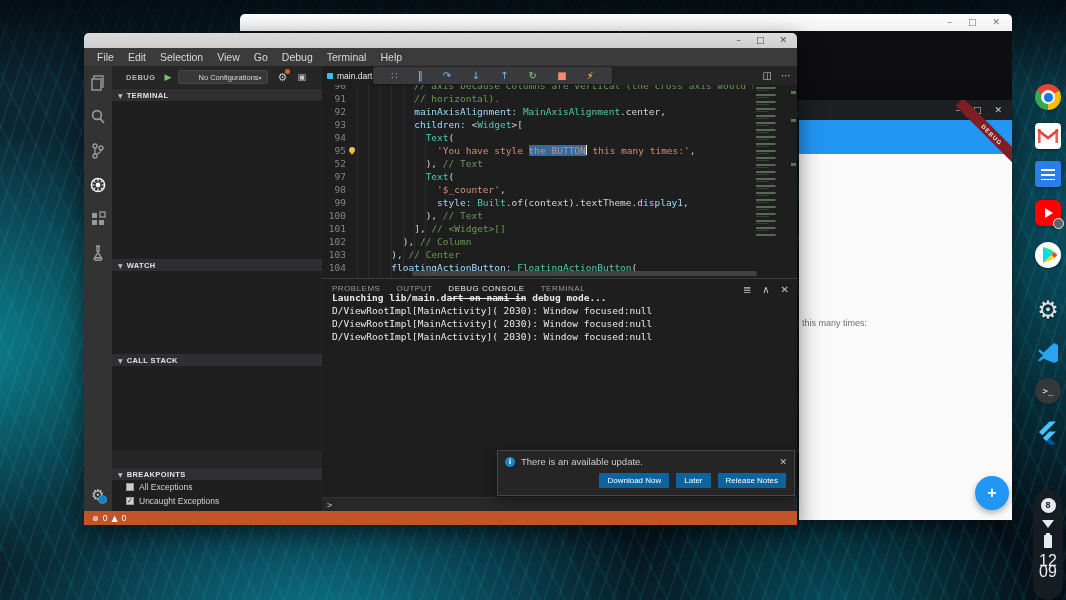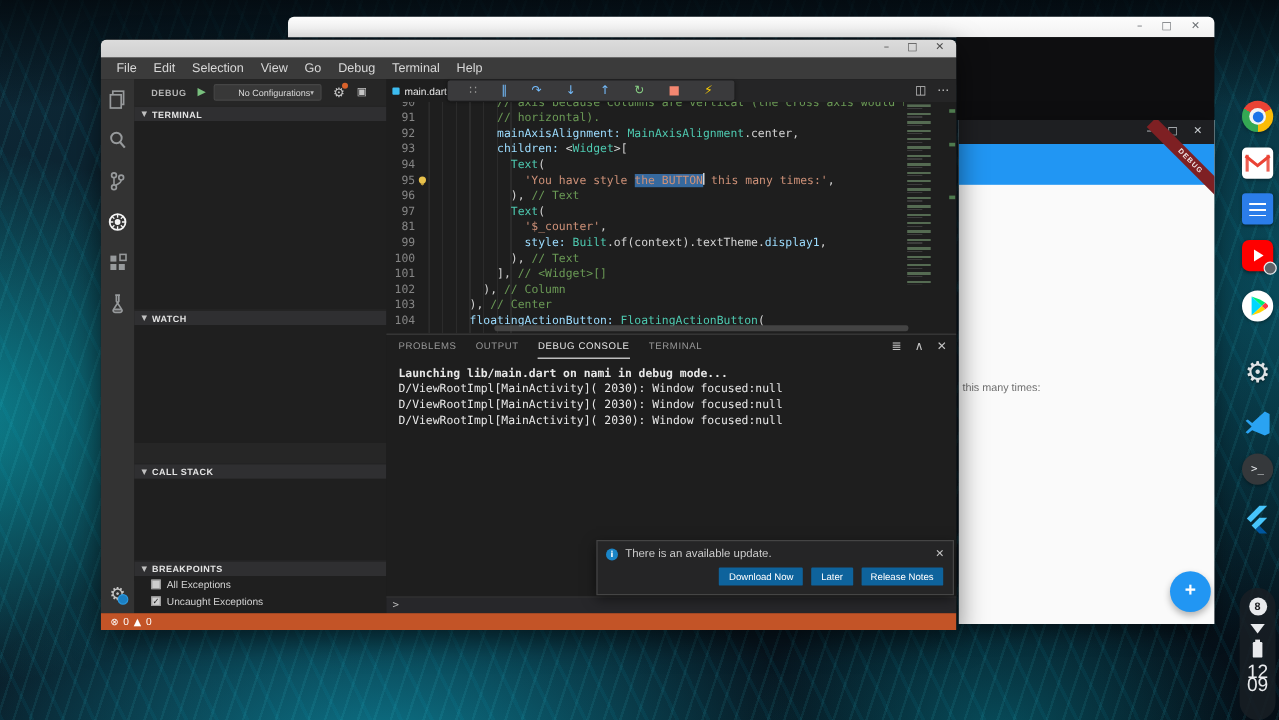--- a/index.html
+++ b/index.html
@@ -92,21 +92,21 @@
 .ruler{position:absolute;right:0;top:0;width:7px;height:193px;background:#1e1e1e}
 .ruler .mk{position:absolute;left:1px;width:5px;height:3px;background:#4e7a4e}
 .hscroll{position:absolute;left:90px;top:186px;width:345px;height:5px;background:#4a4a4a;border-radius:2px;opacity:.85}
 
 .panel{position:absolute;left:0;top:212px;width:100%;height:233px;background:#1e1e1e;border-top:1px solid #3c3c3c}
 .ptabs{position:absolute;left:10px;top:0;height:20px;display:flex;align-items:center;gap:16px}
 .ptab{color:#989898;font-size:8px;letter-spacing:.5px;height:20px;line-height:20px}
 .ptab.active{color:#e7e7e7;border-bottom:1px solid #e7e7e7}
 .pright{position:absolute;right:8px;top:0;height:20px;display:flex;align-items:center;gap:11px}
 .pright .ic{color:#c5c5c5;font-size:10px;font-family:"DejaVu Sans",sans-serif}
-.pconsole{position:absolute;left:10px;top:26px;right:6px}
+.pconsole{position:absolute;left:10px;top:12px;right:6px}
 .pline{font-family:"DejaVu Sans Mono",monospace;font-size:9.5px;line-height:13px;color:#e8e8e8;white-space:pre}
 .pline.first{font-weight:bold}
 .pprompt{position:absolute;left:0;bottom:0;width:100%;height:14px;background:#27272a;border-top:1px solid #333;display:flex;align-items:center}
 .pprompt .gt{color:#b9b9b9;font-size:9px;margin-left:5px;font-family:"DejaVu Sans Mono",monospace}
 
 .toast{position:absolute;left:413px;top:417px;width:298px;height:46px;background:#252526;border:1px solid #454545;box-shadow:0 3px 10px rgba(0,0,0,.5);z-index:30}
 .toast-row1{display:flex;align-items:center;padding:5px 7px 0 7px}
 .toast-info{width:10px;height:10px;border-radius:50%;background:#1a85c7;color:#fff;font-size:7px;font-weight:bold;text-align:center;line-height:10px;flex:none;font-family:"DejaVu Sans",sans-serif}
 .toast-msg{color:#cccccc;font-size:9.5px;margin-left:6px;flex:1}
 .toast-x{color:#c5c5c5;font-size:9px;font-family:"DejaVu Sans",sans-serif}
@@ -255,21 +255,21 @@
             </div>
           <div class="sect-bd" style="height:157px"></div>
         </div>
         <div class="sect" style="top:192px">
           <div class="sect-hd">
               <span class="arr">▼</span>
               <span class="st">WATCH</span>
             </div>
           <div class="sect-bd" style="height:98px"></div>
         </div>
-        <div class="sect" style="top:320px">
+        <div class="sect" style="top:287px">
           <div class="sect-hd">
               <span class="arr">▼</span>
               <span class="st">CALL STACK</span>
             </div>
           <div class="sect-bd" style="height:85px"></div>
         </div>
         <div class="sect" style="top:401px">
           <div class="sect-hd">
               <span class="arr">▼</span>
               <span class="st">BREAKPOINTS</span>
@@ -311,23 +311,23 @@
 
         <div class="editor">
           <div class="guides"></div>
           <div class="lines">
               <div class="cl"><span class="ln">90</span><span class="gslot"></span><span class="ct"><span class="pl">          </span><span class="cm">// axis because Columns are vertical (the cross axis would be</span></span></div>
               <div class="cl"><span class="ln">91</span><span class="gslot"></span><span class="ct"><span class="pl">          </span><span class="cm">// horizontal).</span></span></div>
               <div class="cl"><span class="ln">92</span><span class="gslot"></span><span class="ct"><span class="pl">          </span><span class="pr">mainAxisAlignment: </span><span class="cl-t">MainAxisAlignment</span><span class="pl">.center,</span></span></div>
               <div class="cl"><span class="ln">93</span><span class="gslot"></span><span class="ct"><span class="pl">          </span><span class="pr">children: </span><span class="pl">&lt;</span><span class="cl-t">Widget</span><span class="pl">&gt;[</span></span></div>
               <div class="cl"><span class="ln">94</span><span class="gslot"></span><span class="ct"><span class="pl">            </span><span class="cl-t">Text</span><span class="pl">(</span></span></div>
               <div class="cl"><span class="ln">95</span><span class="gslot"><span class="bulb"></span></span><span class="ct"><span class="pl">              </span><span class="st">'You have style </span><span class="st selx">the BUTTON</span><span class="cursor"></span><span class="st"> this many times:'</span><span class="pl">,</span></span></div>
-              <div class="cl"><span class="ln">96</span><span class="gslot"></span><span class="ct"><span class="pl">            </span><span class="pl">), </span><span class="cm">// Text</span></span></div>
+              <div class="cl"><span class="ln">52</span><span class="gslot"></span><span class="ct"><span class="pl">            </span><span class="pl">), </span><span class="cm">// Text</span></span></div>
               <div class="cl"><span class="ln">97</span><span class="gslot"></span><span class="ct"><span class="pl">            </span><span class="cl-t">Text</span><span class="pl">(</span></span></div>
-              <div class="cl"><span class="ln">81</span><span class="gslot"></span><span class="ct"><span class="pl">              </span><span class="st">'$_counter'</span><span class="pl">,</span></span></div>
+              <div class="cl"><span class="ln">98</span><span class="gslot"></span><span class="ct"><span class="pl">              </span><span class="st">'$_counter'</span><span class="pl">,</span></span></div>
               <div class="cl"><span class="ln">99</span><span class="gslot"></span><span class="ct"><span class="pl">              </span><span class="pr">style: </span><span class="cl-t">Built</span><span class="pl">.of(context).textTheme.</span><span class="pr">display1</span><span class="pl">,</span></span></div>
               <div class="cl"><span class="ln">100</span><span class="gslot"></span><span class="ct"><span class="pl">            </span><span class="pl">), </span><span class="cm">// Text</span></span></div>
               <div class="cl"><span class="ln">101</span><span class="gslot"></span><span class="ct"><span class="pl">          </span><span class="pl">], </span><span class="cm">// &lt;Widget&gt;[]</span></span></div>
               <div class="cl"><span class="ln">102</span><span class="gslot"></span><span class="ct"><span class="pl">        </span><span class="pl">), </span><span class="cm">// Column</span></span></div>
               <div class="cl"><span class="ln">103</span><span class="gslot"></span><span class="ct"><span class="pl">      </span><span class="pl">), </span><span class="cm">// Center</span></span></div>
               <div class="cl"><span class="ln">104</span><span class="gslot"></span><span class="ct"><span class="pl">      </span><span class="pr">floatingActionButton: </span><span class="cl-t">FloatingActionButton</span><span class="pl">(</span></span></div>
             </div>
           <div class="minimap">
               <div class="mm-marks"></div>
             </div>

